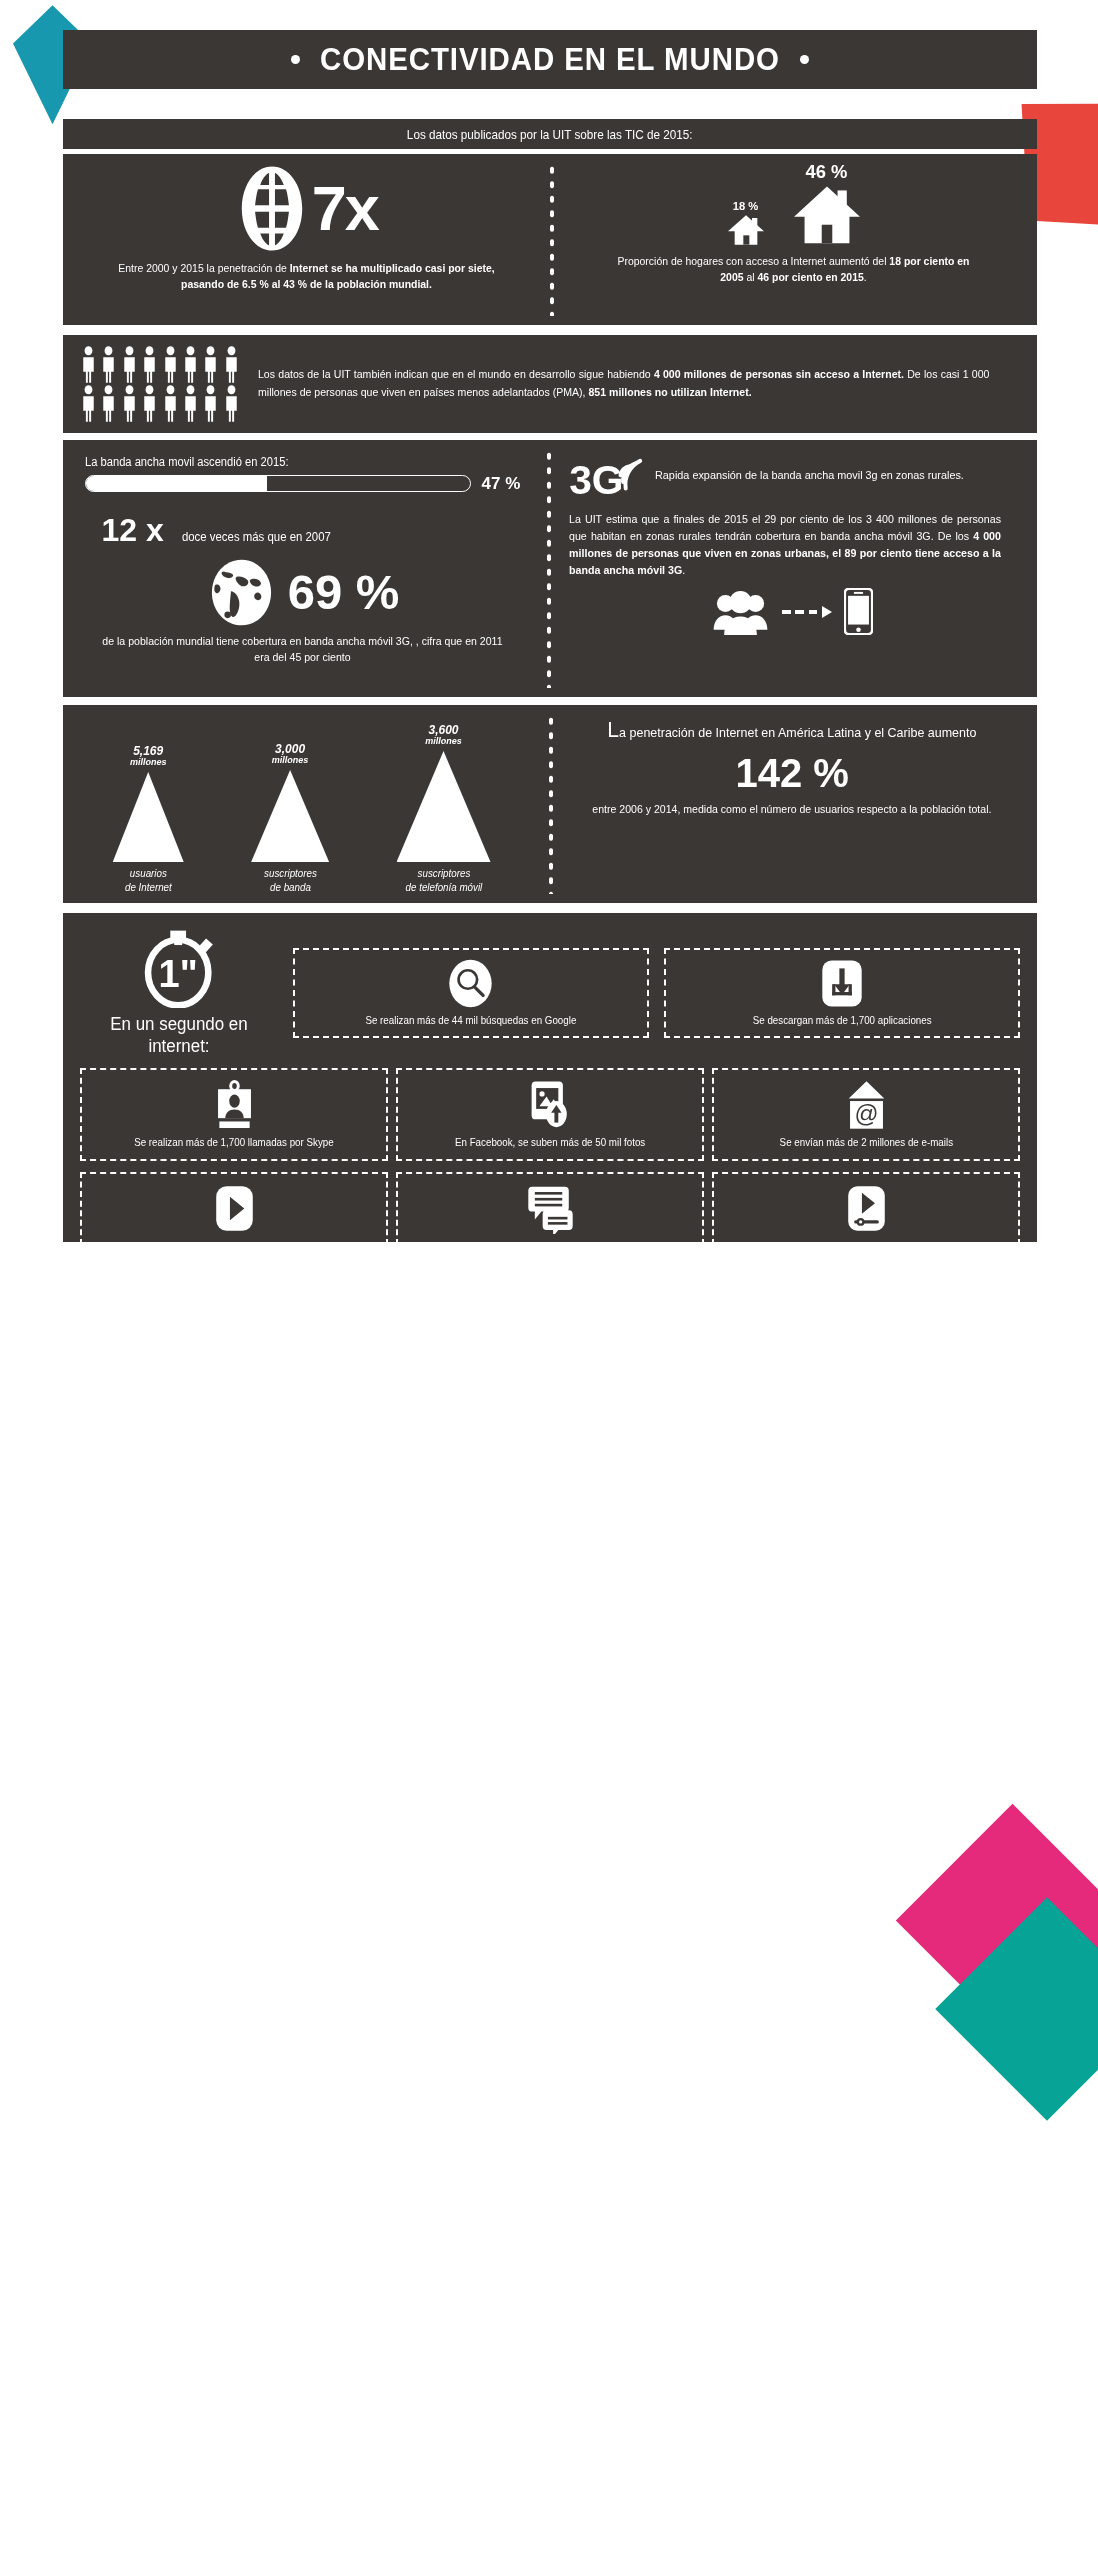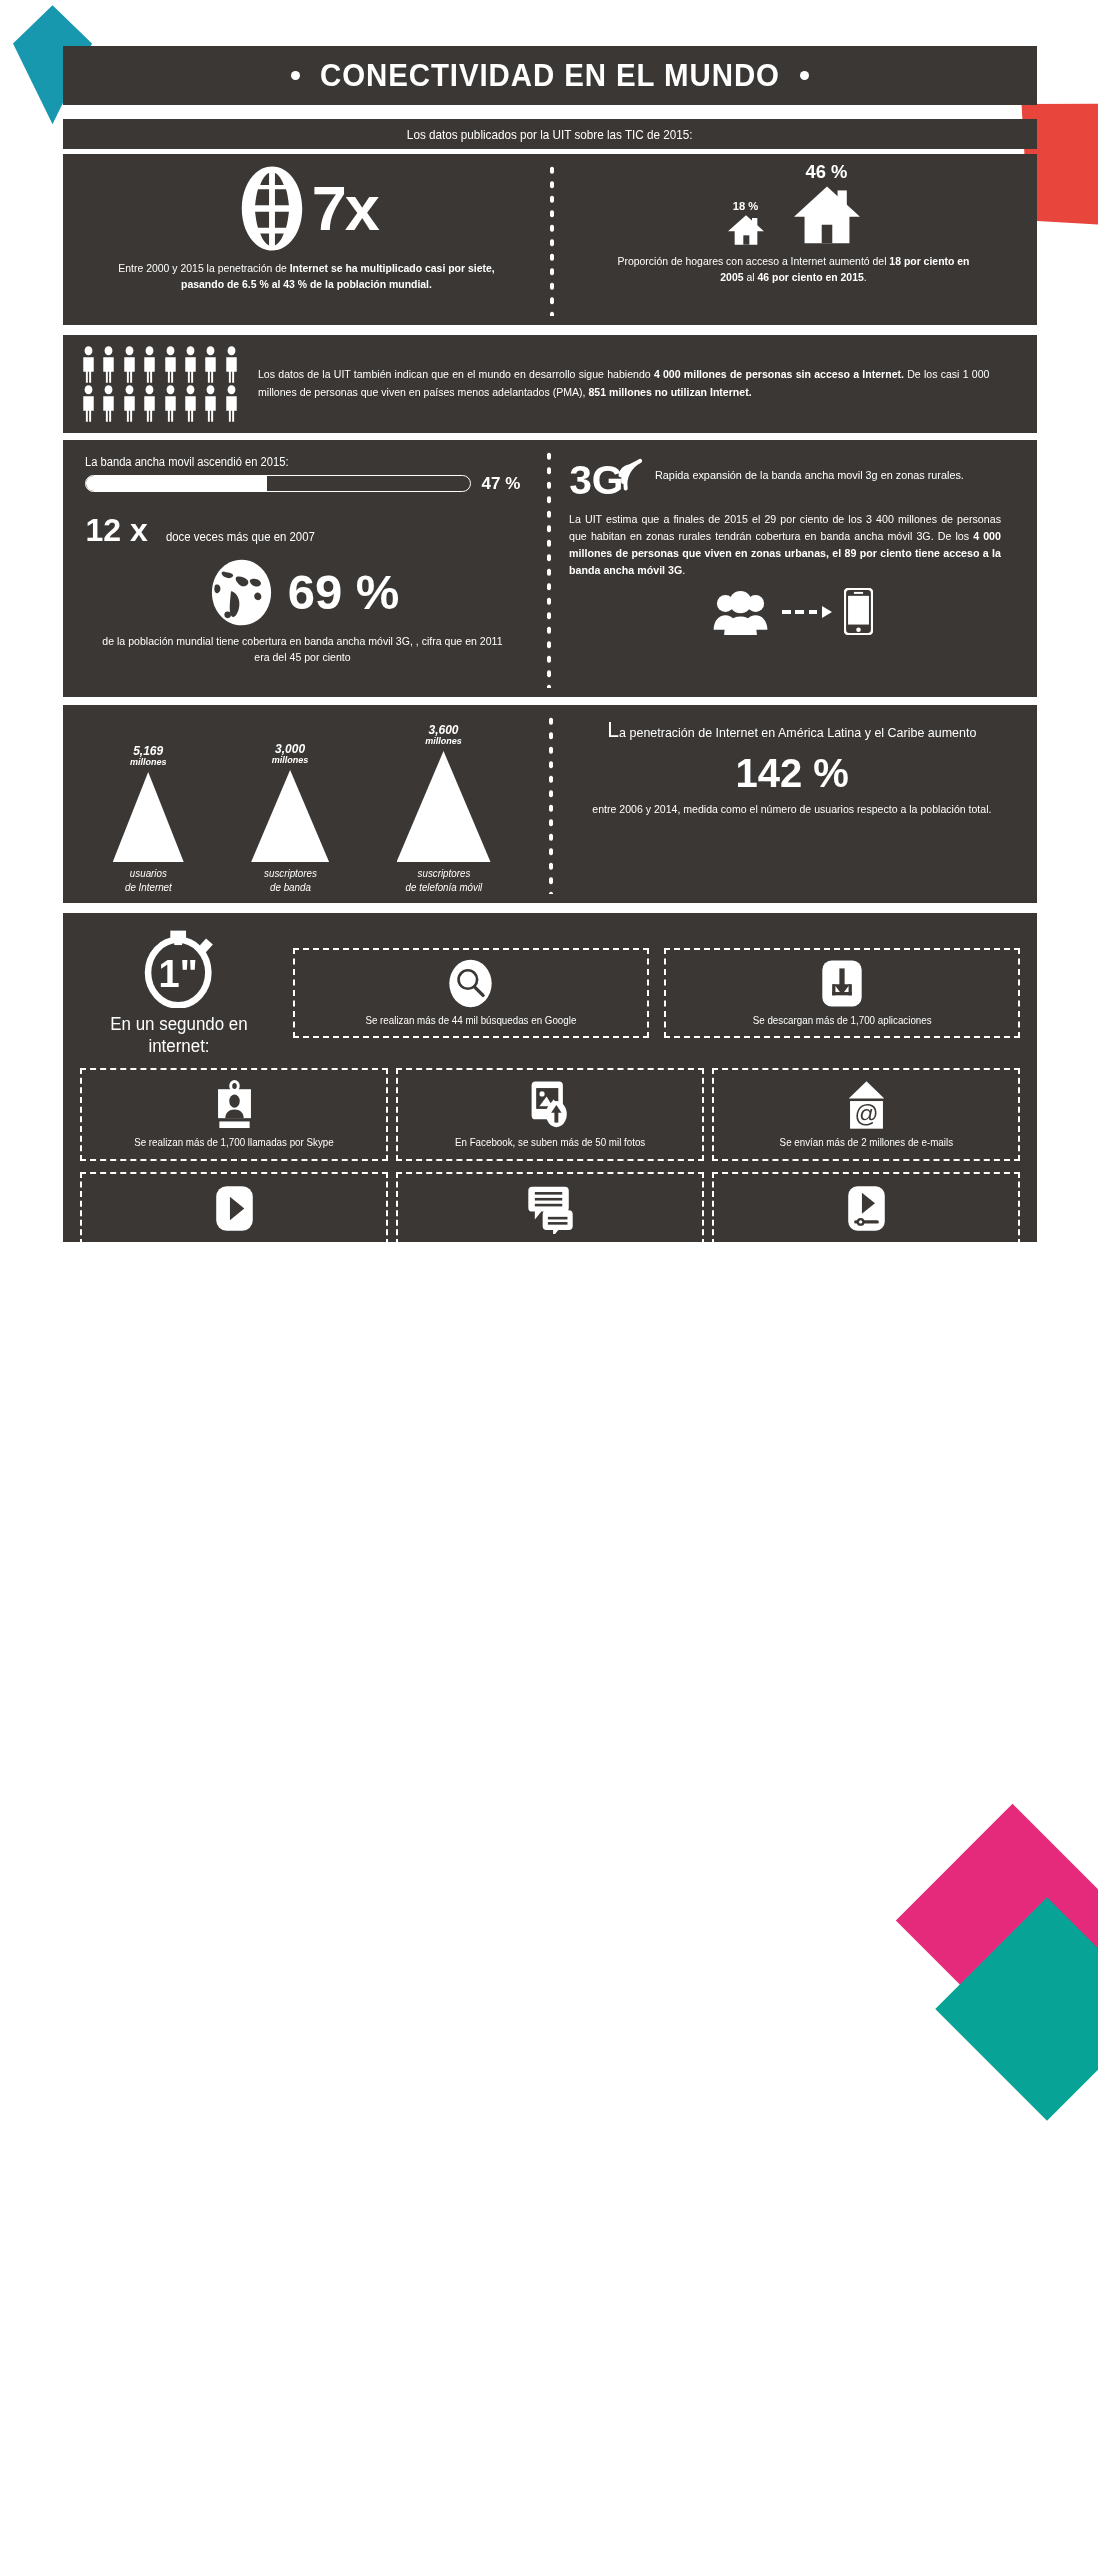--- a/index.html
+++ b/index.html
@@ -30,21 +30,21 @@
 
   
   .panel {
     position: absolute;
     background: #3b3734;
     color: #ffffff;
   }
 
   
   #header-bar {
-    left: 63px; top: 46px; width: 974px; height: 59px;
+    left: 63px; top: 30px; width: 974px; height: 59px;
     display: flex; align-items: center; justify-content: center; 
   }
   #header-title {
     font-size: 32px; font-weight: bold; letter-spacing: 1px;
     font-family: "Liberation Sans Narrow", "Liberation Sans", sans-serif;
     transform: scaleX(0.92);
     white-space: nowrap;
   }
   .hdr-dot { width: 9.2px; height: 9.2px; border-radius: 50%; background: #fff; flex: 0 0 auto; }
 
@@ -95,21 +95,21 @@
   #band-title { font-size: 12px; transform: scaleX(0.93); transform-origin: left; }
   .progress-row { display: flex; align-items: center; gap: 10.5px; margin-top: 5px; }
   .progress-track {
     flex: 1 1 auto; height: 17px; border: 1.3px solid #ffffff; border-radius: 9.2px;
     overflow: hidden; position: relative;
   }
   .progress-fill { height: 100%; background: #ffffff; border-radius: 0 0 0 0; }
   .progress-label { font-size: 17px; font-weight: bold; white-space: nowrap; }
 
   .twelve-row { display: flex; align-items: baseline; gap: 14.5px; margin-top: 18.4px; }
-  #twelve-x { font-size: 32px; font-weight: bold; }
+  #twelve-x { font-size: 32px; font-weight: bold; margin-left: 16px; }
   #twelve-cap { font-size: 12px; transform: scaleX(0.95); }
 
   .globe2-row { display: flex; align-items: center; justify-content: center; gap: 10.5px; margin-top: 8px; }
   #globe2-pct { font-size: 49px; font-weight: bold; }
   #band-foot { font-size: 11px; line-height: 1.45; text-align: center; margin-top: 6.6px; transform: scaleX(0.96); }
 
   .g3-row { display: flex; align-items: center; gap: 12px; }
   .g3-text { font-size: 11.2px; line-height: 1.35; text-align: justify; transform: scaleX(0.97); transform-origin: left; }
   #band-right-body { font-size: 11px; line-height: 1.55; text-align: justify; margin-top: 12px; transform: scaleX(0.97); transform-origin: left; }
   #band-right-body b { font-weight: bold; }

